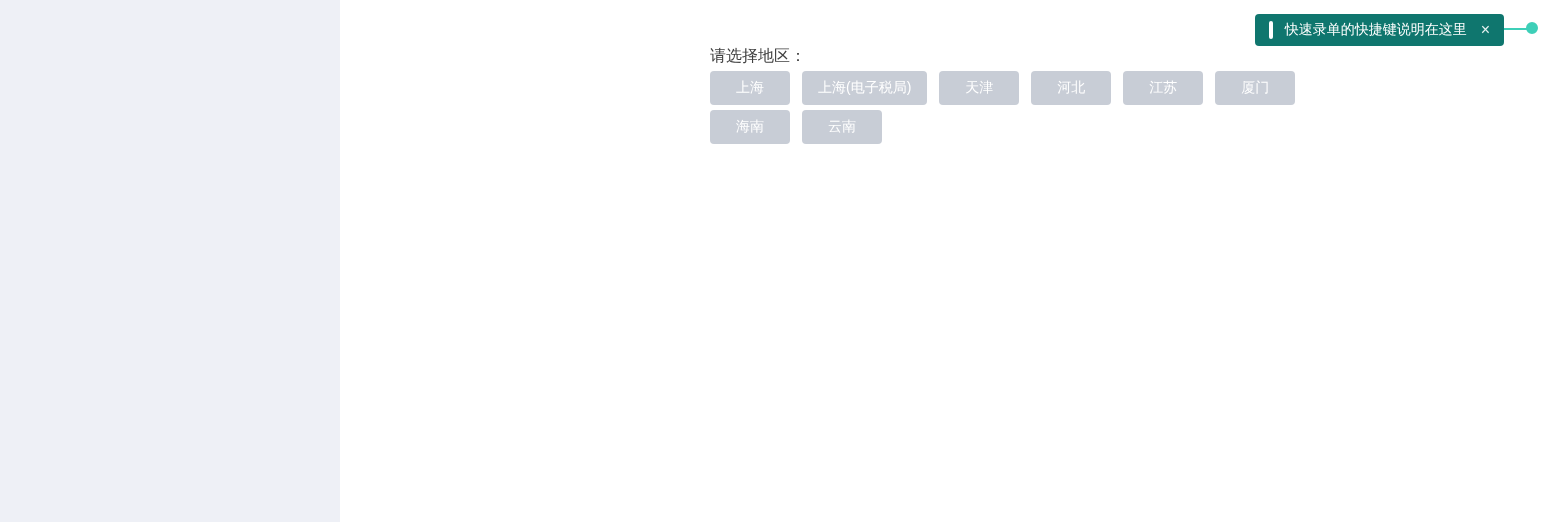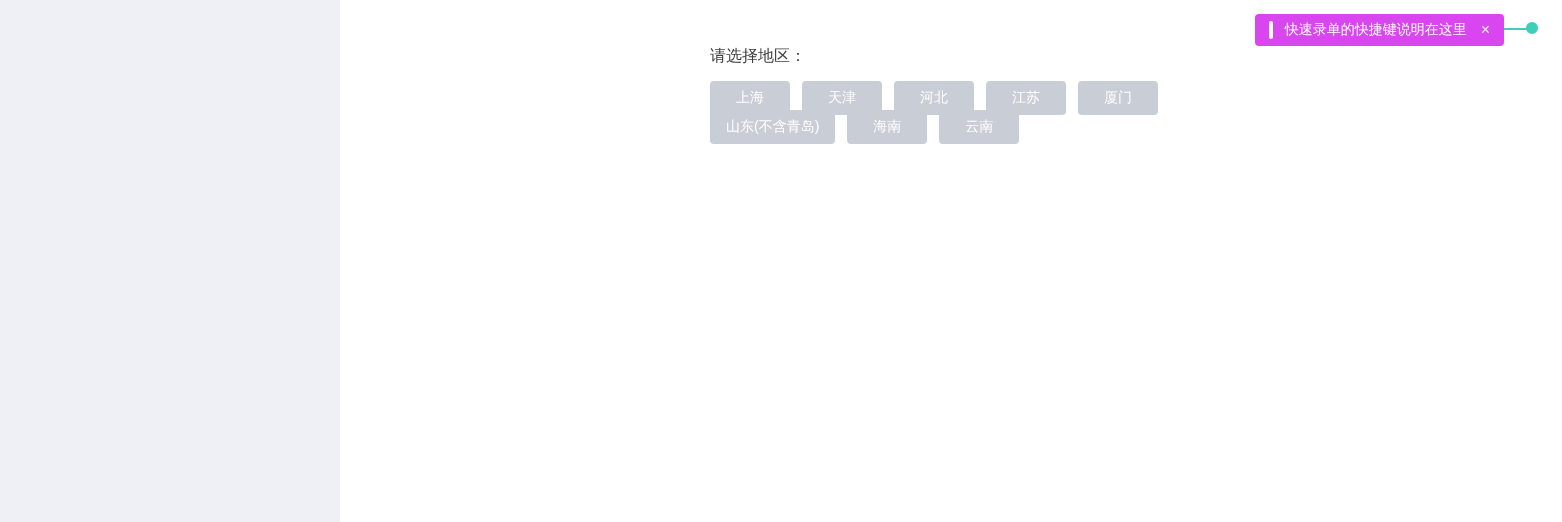--- a/index.html
+++ b/index.html
@@ -39,21 +39,21 @@
       position: absolute;
       top: 46px;
       left: 370px;
       font-size: 16px;
       color: #404040;
       font-weight: normal;
     }
 
     .region-buttons-row1 {
       position: absolute;
-      top: 81px;
+      top: 71px;
       left: 370px;
       display: flex;
       flex-wrap: nowrap;
       gap: 12px;
     }
 
     .region-buttons-row2 {
       position: absolute;
       top: 110px;
       left: 370px;
@@ -78,21 +78,21 @@
       white-space: nowrap;
     }
 
     
     .tooltip-banner {
       position: absolute;
       top: 14px;
       right: 58px;
       display: flex;
       align-items: center;
-      background: #d946ef;
+      background: #0f766e;
       color: #fff;
       border-radius: 4px;
       padding: 7px 14px;
       font-size: 14px;
       white-space: nowrap;
       gap: 8px;
     }
 
     .tooltip-banner .bar-accent {
       width: 4px;
@@ -136,28 +136,28 @@
 <body>
 
 <div class="sidebar"></div>
 
 <div class="main-content">
 
   <div class="page-label">请选择地区：</div>
 
   <div class="region-buttons-row1" id="row1-container">
       <button class="region-btn">上海</button>
+      <button class="region-btn">上海(电子税局)</button>
       <button class="region-btn">天津</button>
       <button class="region-btn">河北</button>
       <button class="region-btn">江苏</button>
       <button class="region-btn">厦门</button>
     </div>
 
   <div class="region-buttons-row2" id="row2-container">
-      <button class="region-btn">山东(不含青岛)</button>
       <button class="region-btn">海南</button>
       <button class="region-btn">云南</button>
     </div>
 
   <div class="tooltip-banner">
     <span class="bar-accent"></span>
     <span>快速录单的快捷键说明在这里</span>
     <span class="close-x">×</span>
   </div>
 

